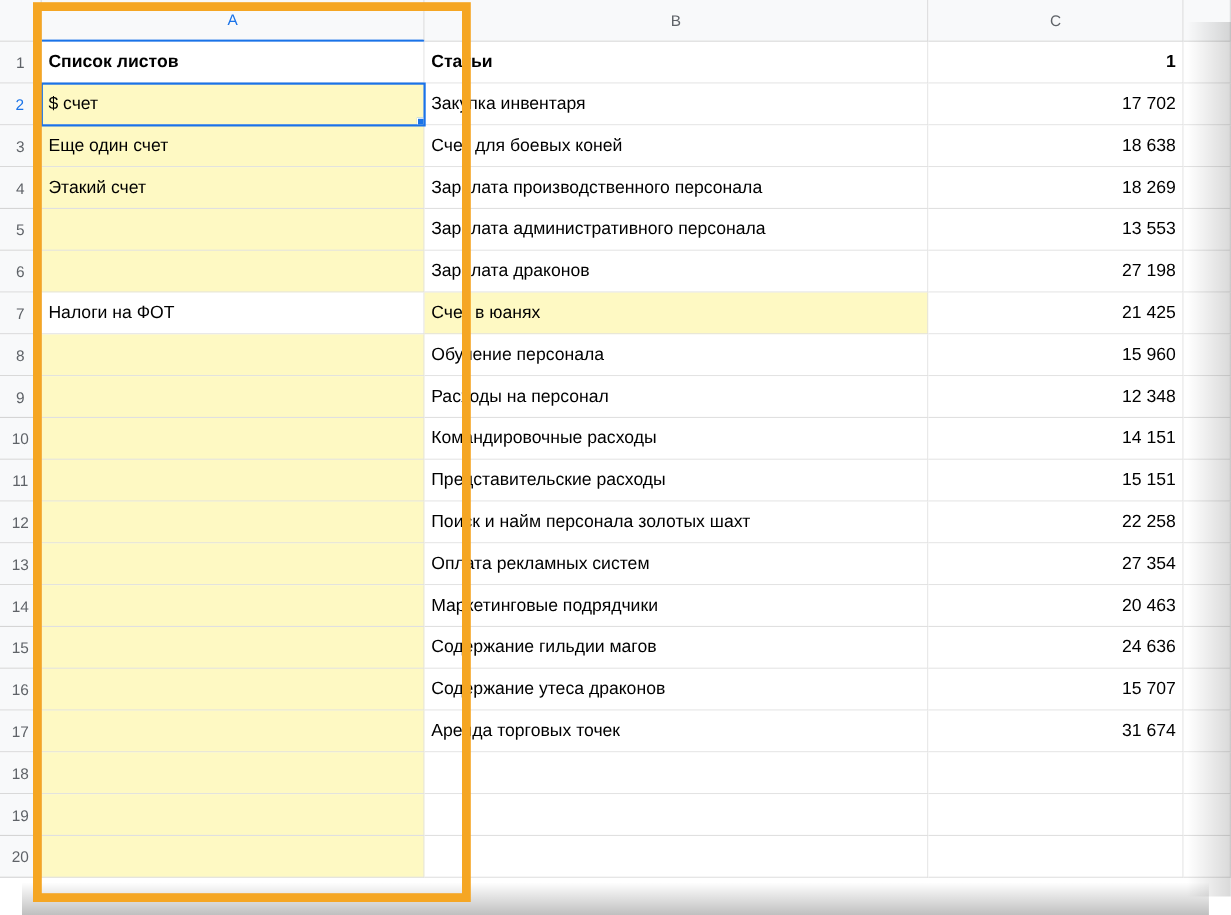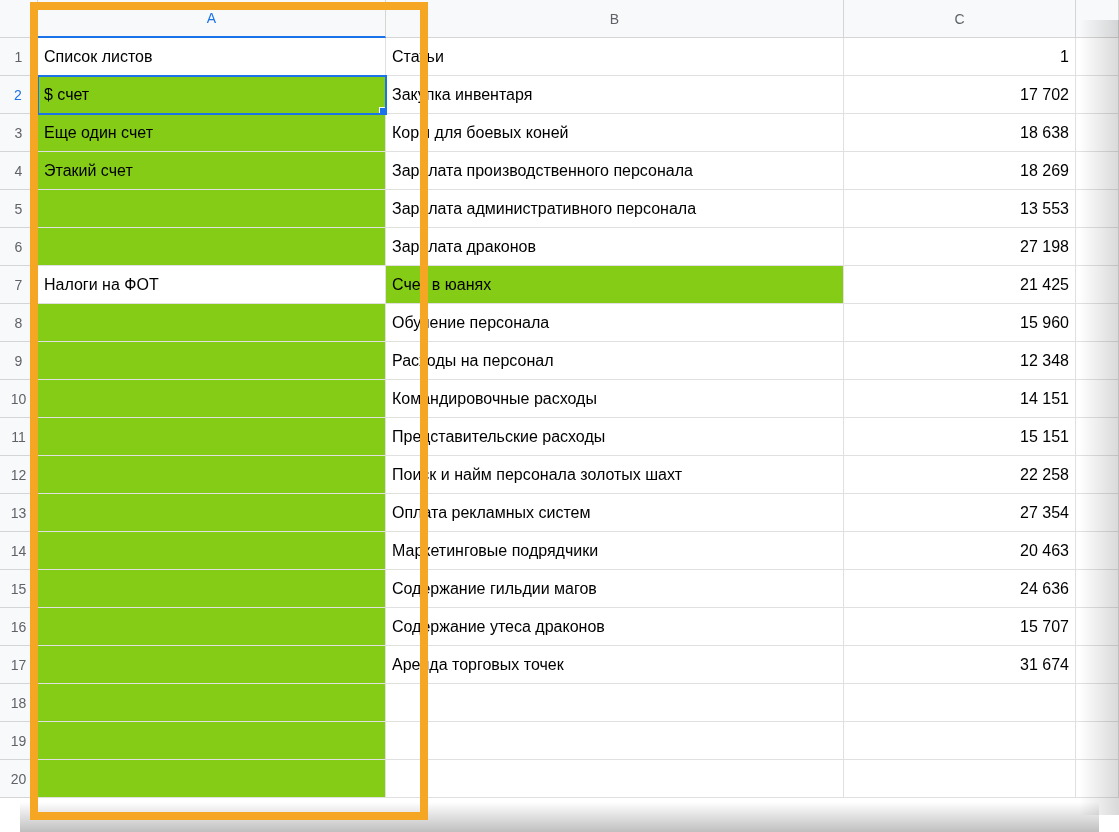--- a/index.html
+++ b/index.html
@@ -48,27 +48,27 @@
       font-size: 14px;
       border-right: 1px solid #d5d5d5;
       border-bottom: 1px solid #d5d5d5;
     }
     .corner {
       background: #f8f9fa;
       border-right: 1px solid #d5d5d5;
       border-bottom: 1px solid #d5d5d5;
     }
     .bold {
-      font-weight: normal;
+      font-weight: bold;
     }
     .right {
       justify-content: flex-end;
     }
     .col-a-data {
-      background: #84cc16;
+      background: #fef9c3;
     }
     .active-cell {
       outline: 2px solid #1a73e8;
       outline-offset: -1px;
       z-index: 2;
       position: relative;
     }
     .active-cell::after {
       content: '';
       position: absolute;
@@ -137,21 +137,21 @@
   <div class="cell"></div>
 
   <div class="cell row-header row-header-active">2</div>
   <div class="cell col-a-data active-cell">$ счет</div>
   <div class="cell">Закупка инвентаря</div>
   <div class="cell right">17 702</div>
   <div class="cell"></div>
 
   <div class="cell row-header">3</div>
   <div class="cell col-a-data">Еще один счет</div>
-  <div class="cell">Корм для боевых коней</div>
+  <div class="cell">Счет для боевых коней</div>
   <div class="cell right">18 638</div>
   <div class="cell"></div>
 
   <div class="cell row-header">4</div>
   <div class="cell col-a-data">Этакий счет</div>
   <div class="cell">Зарплата производственного персонала</div>
   <div class="cell right">18 269</div>
   <div class="cell"></div>
 
   <div class="cell row-header">5</div>

